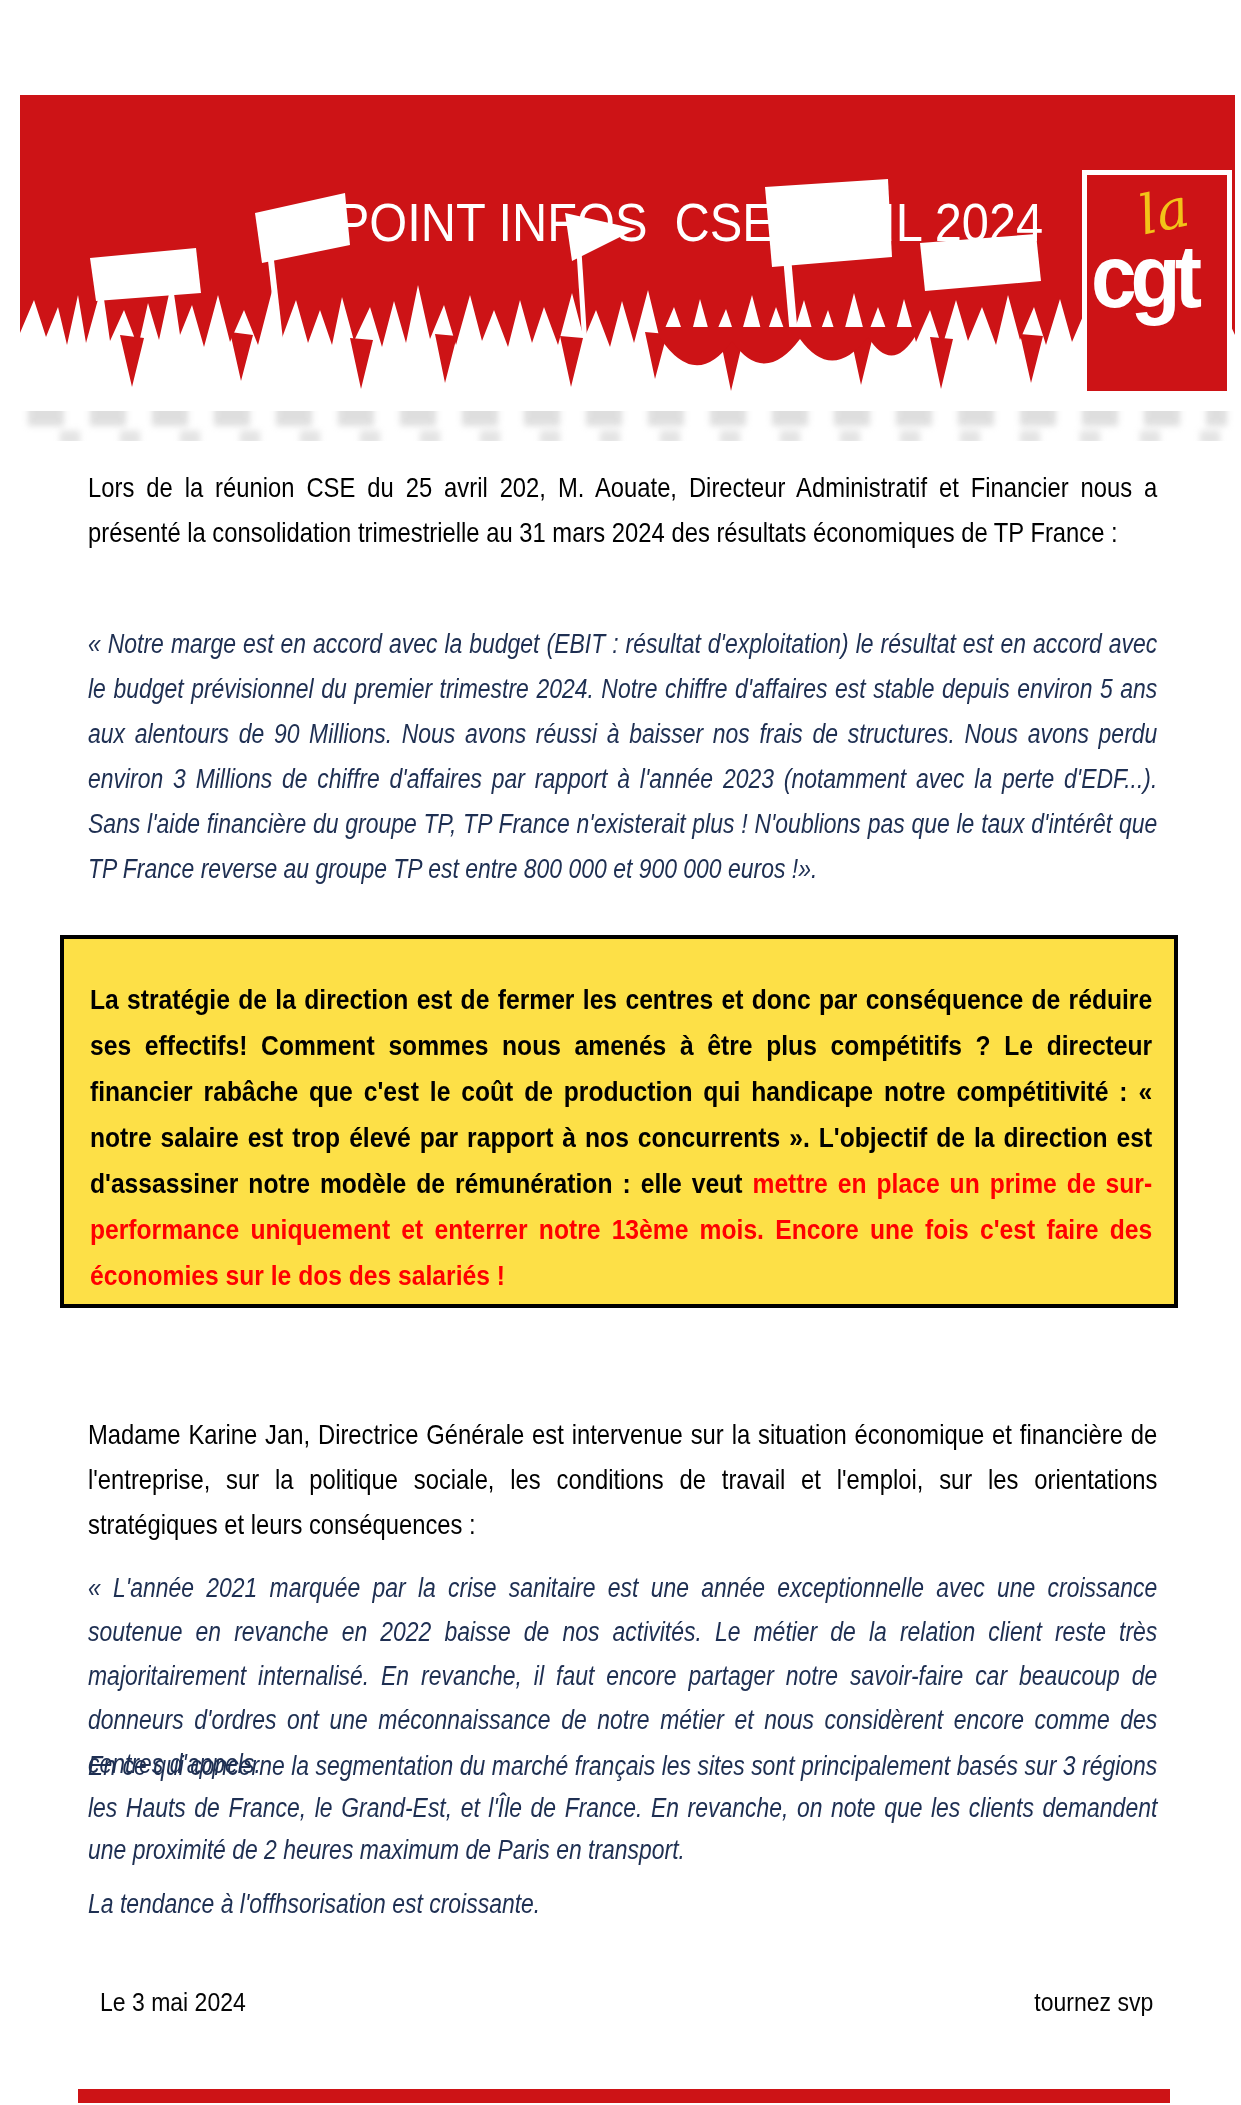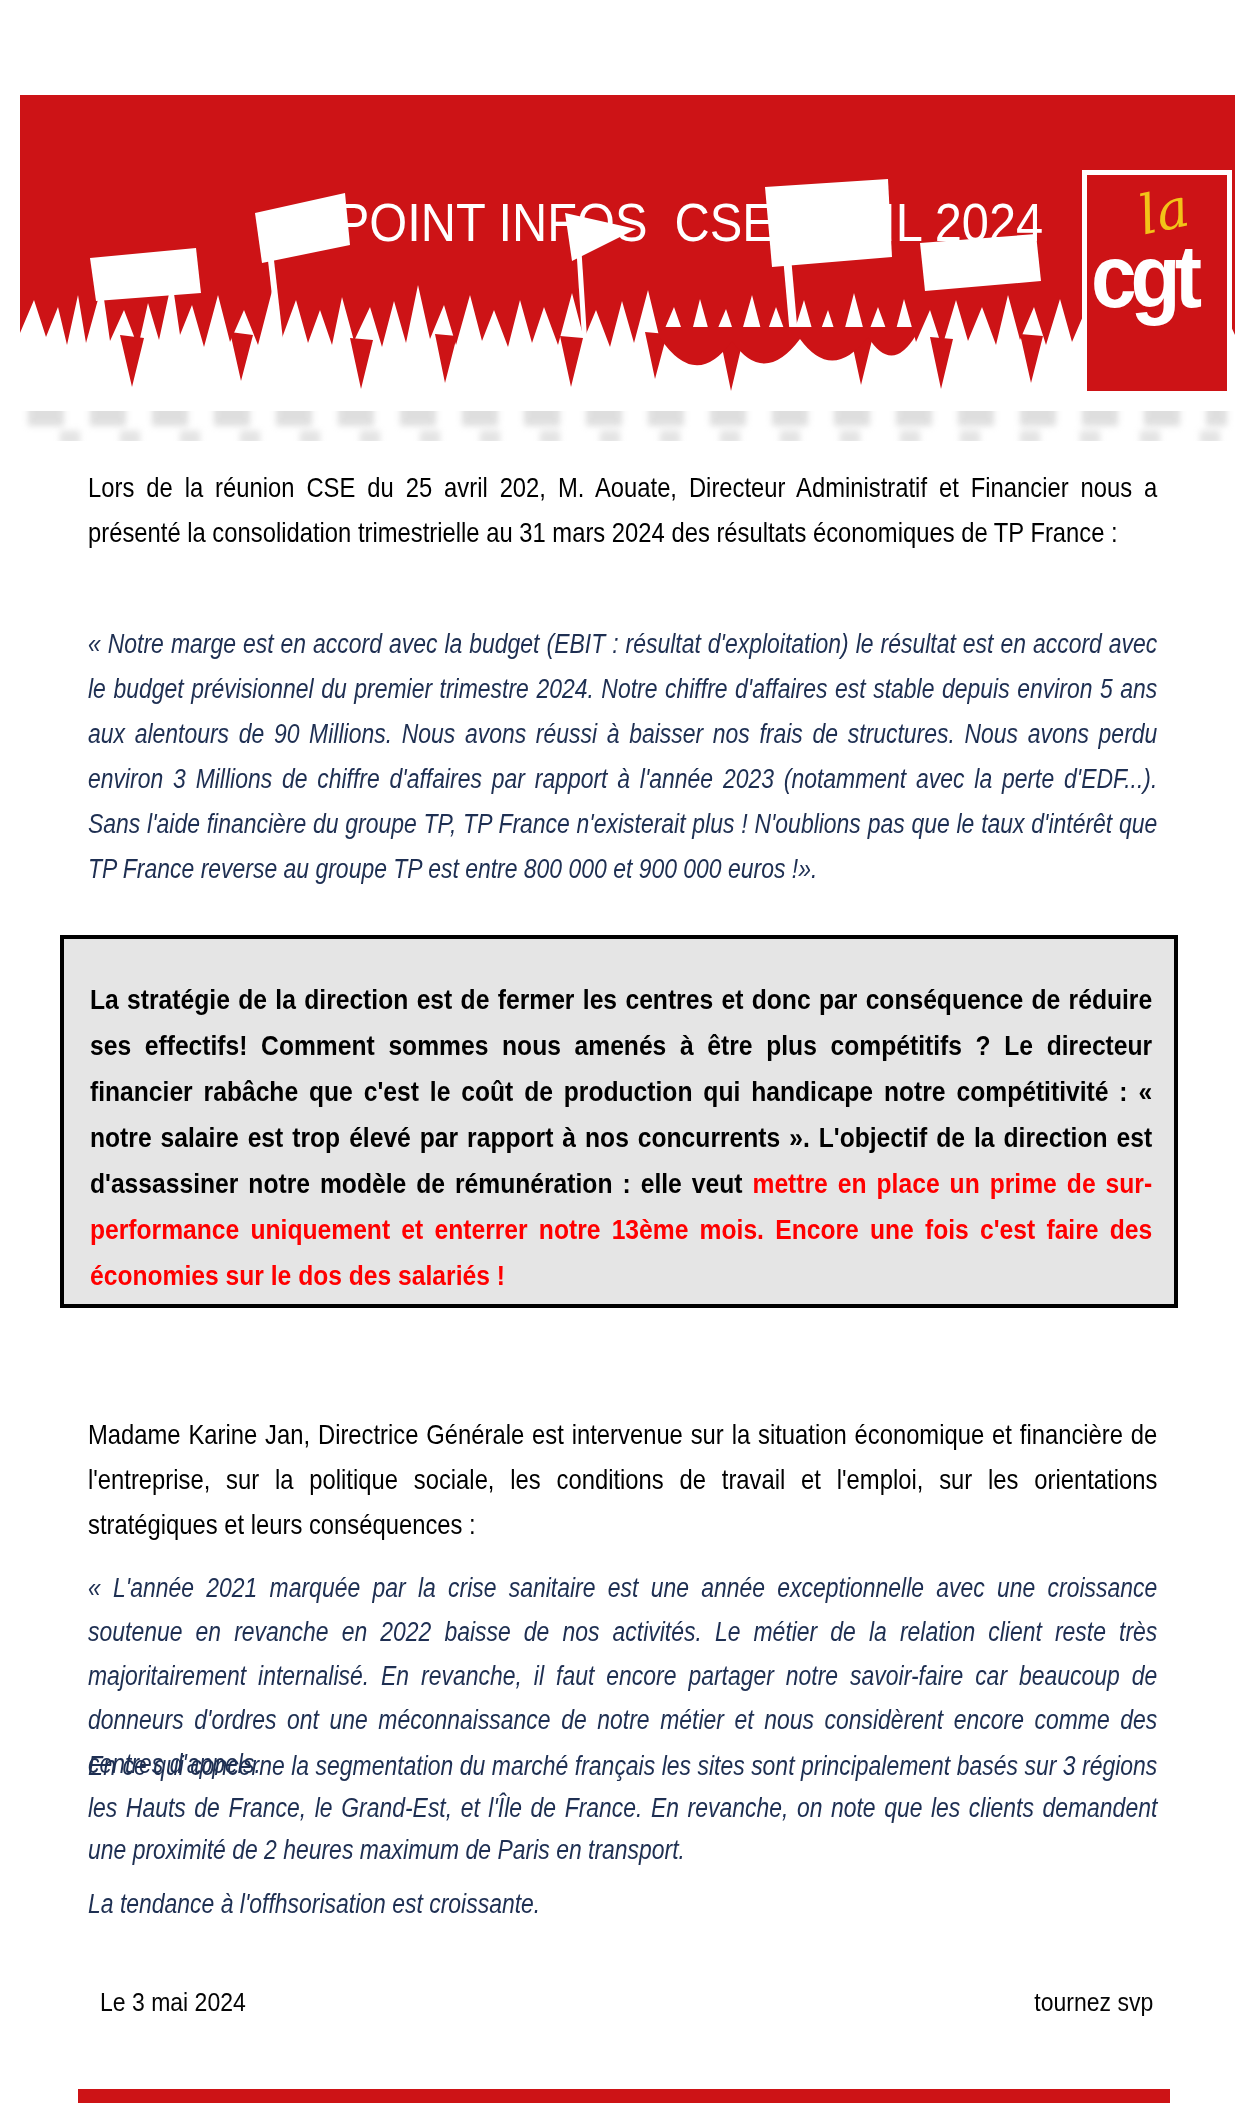--- a/index.html
+++ b/index.html
@@ -49,21 +49,21 @@
   #intro     { top:465px; }
   #quote1    { top:622px; line-height:45px; }
   #karine    { top:1412px; }
   #quote2    { top:1566px; line-height:44px; }
   #quote3    { top:1745px; line-height:42px; }
   #quote4    { top:1882px; }
 
   
   .alert-box {
     position:absolute; left:60px; top:935px; width:1118px; height:373px;
-    border:4px solid #000; box-sizing:border-box; overflow:hidden; background:#e5e5e5;
+    border:4px solid #000; box-sizing:border-box; overflow:hidden; background:#fde047;
   }
   .alert-text {
     margin:38px 0 0 26px; width:1207px;
     transform:scaleX(0.88); transform-origin:0 0;
     font-weight:700; font-size:28px; line-height:46px; text-align:justify;
   }
   .alert-red { color:#ff0000; }
 
   
   .footer-date {

